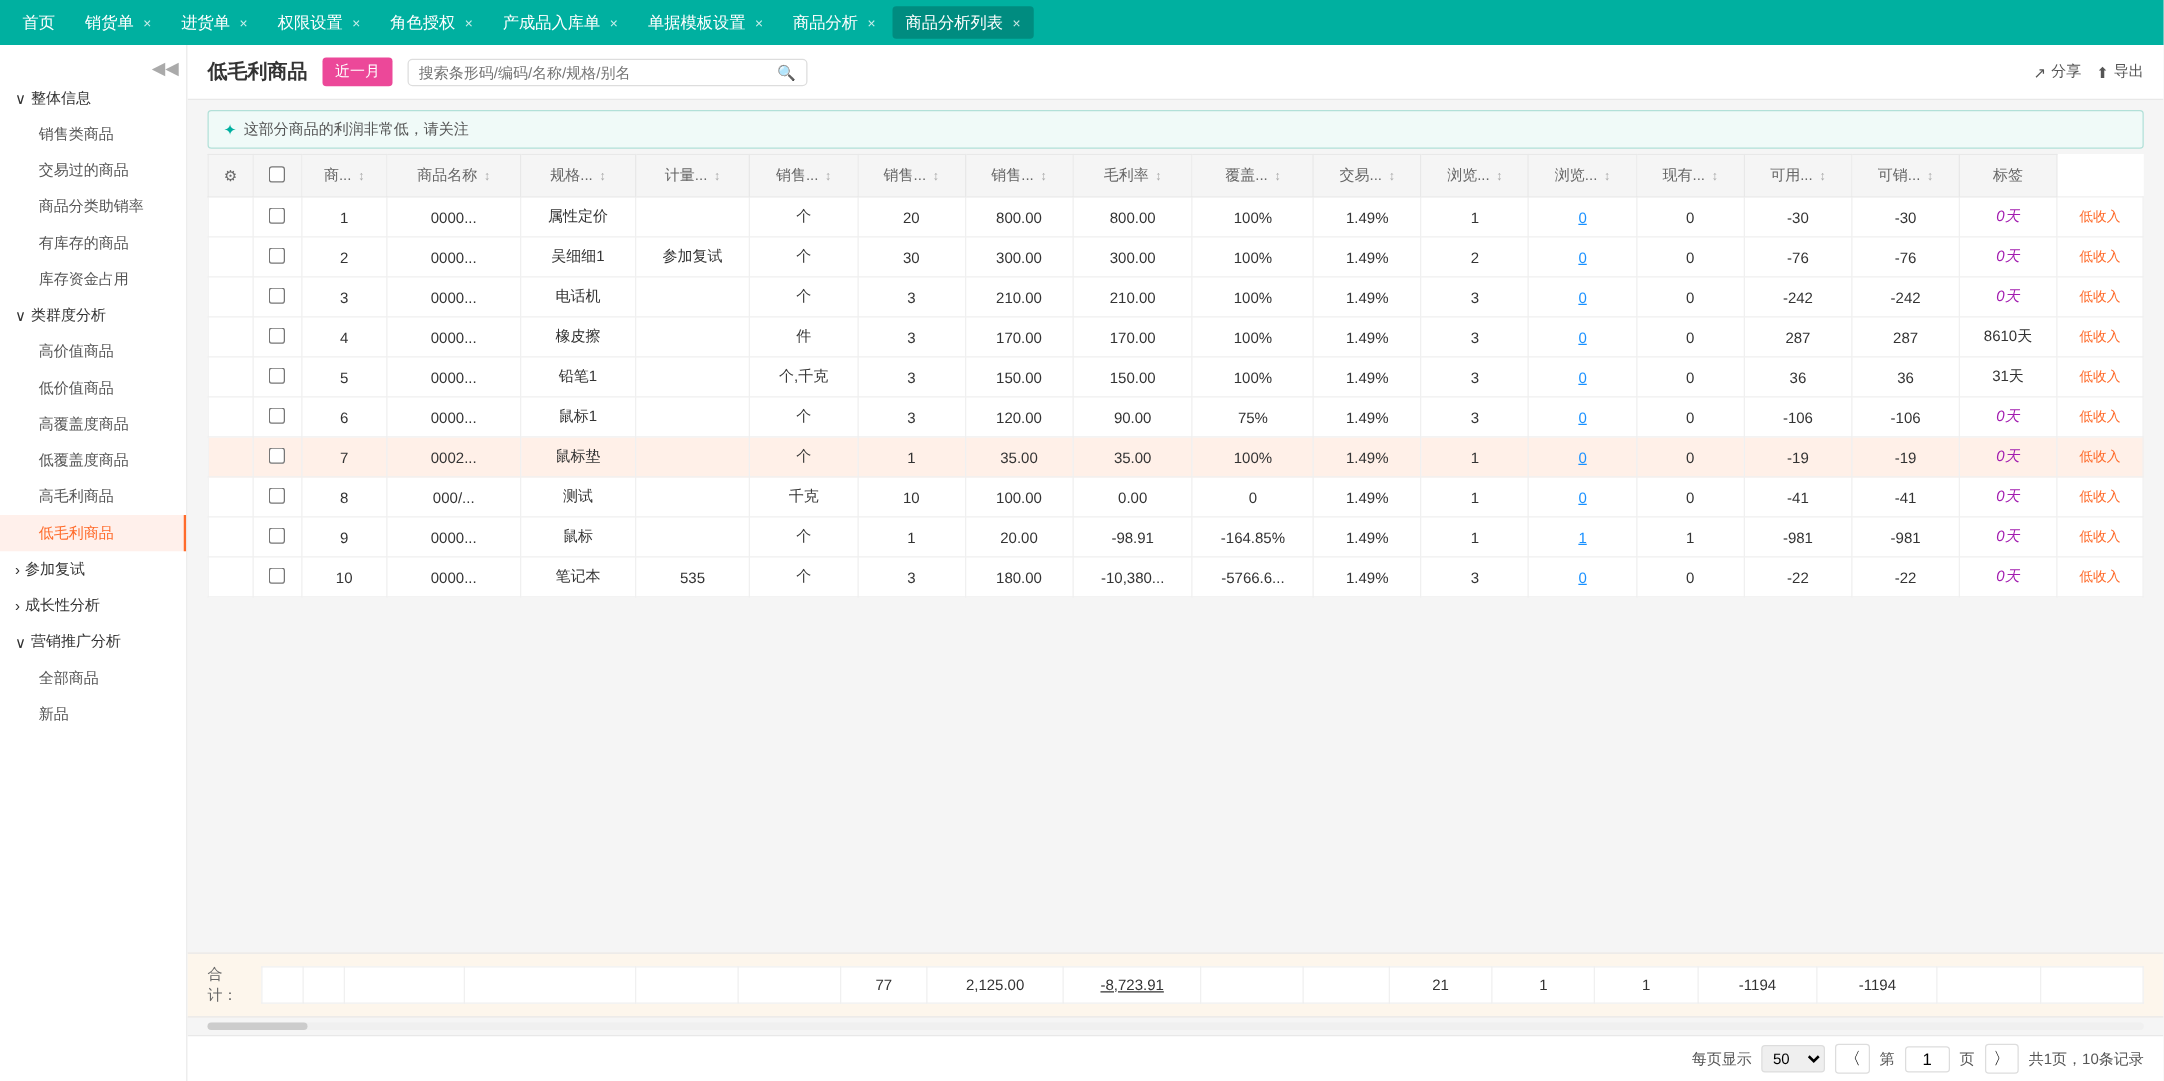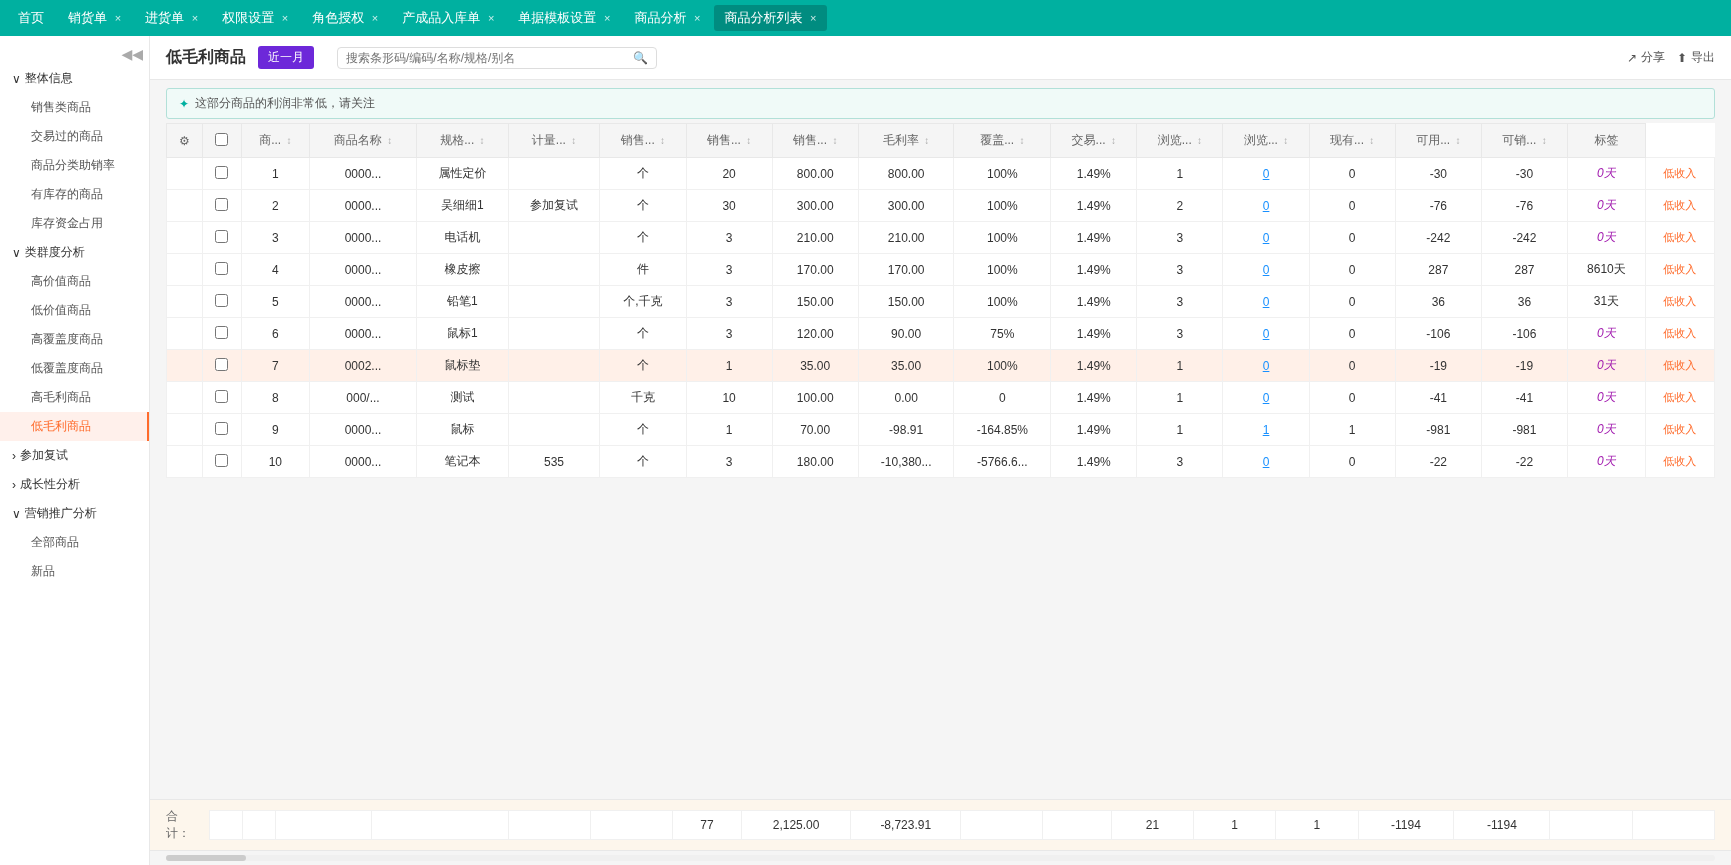--- a/index.html
+++ b/index.html
@@ -61,38 +61,37 @@
     .page-header {
       background: #fff;
       padding: 10px 16px;
       display: flex;
       align-items: center;
       gap: 12px;
       border-bottom: 1px solid #e8e8e8;
     }
     .page-title { font-size: 16px; font-weight: bold; color: #333; }
     .time-filter-btn {
-      background: #6d28d9;
+      background: #ec4899;
       color: #fff;
       border: none;
       padding: 3px 10px;
       border-radius: 3px;
       cursor: pointer;
       font-size: 12px;
     }
     .search-box {
       display: flex;
       align-items: center;
       border: 1px solid #ddd;
       border-radius: 4px;
       padding: 3px 8px;
       gap: 4px;
       flex: 1;
       max-width: 320px;
-      margin-left: 11px;
     }
     .search-box input {
       border: none;
       outline: none;
       font-size: 12px;
       width: 100%;
       color: #999;
     }
     .header-actions {
       margin-left: auto;
@@ -497,21 +496,21 @@
   </tr>
             <tr>
     <td></td>
     <td><input type="checkbox" style=""></td>
     <td>9</td>
     <td>0000...</td>
     <td>鼠标</td>
     <td></td>
     <td>个</td>
     <td>1</td>
-    <td>70.00</td>
+    <td>20.00</td>
     <td>-98.91</td>
     <td>-164.85%</td>
     <td>1.49%</td>
     <td>1</td>
     <td class="link-cell">1</td>
     <td>1</td>
     <td>-981</td>
     <td>-981</td>
     <td class="red-text">0天</td>
     <td class="tag-low">低收入</td>
@@ -547,33 +546,47 @@
         <tbody>
           <tr>
             <td style="width:24px;"></td>
             <td style="width:24px;"></td>
             <td style="width:70px;"></td>
             <td style="width:100px;"></td>
             <td style="width:60px;"></td>
             <td style="width:60px;"></td>
             <td style="width:50px; text-align:center;">77</td>
             <td style="width:80px; text-align:center;">2,125.00</td>
-            <td style="width:80px; ">-8,723.91</td>
+            <td style="width:80px; text-decoration:underline;">-8,723.91</td>
             <td style="width:60px;"></td>
             <td style="width:50px;"></td>
             <td style="width:60px; text-align:center;border-radius:13px;">21</td>
             <td style="width:60px; text-align:center;">1</td>
             <td style="width:60px; text-align:center;">1</td>
             <td style="width:70px; text-align:center;">-1194</td>
             <td style="width:70px; text-align:center;">-1194</td>
             <td style="width:60px;"></td>
             <td style="width:60px;"></td>
           </tr>
         </tbody>
       </table>
     </div>
 
     <div class="scrollbar-track">
       <div class="scrollbar-thumb"></div>
     </div>
 
+    <div class="pagination-bar">
+      <span>每页显示</span>
+      <select>
+        <option>50</option>
+        <option>20</option>
+        <option>100</option>
+      </select>
+      <button class="page-btn">〈</button>
+      <span>第</span>
+      <input class="page-input" type="text" value="1" style="">
+      <span>页</span>
+      <button class="page-btn">〉</button>
+      <span>共1页，10条记录</span>
+    </div>
   </div>
 </div>
 
 </body></html>

